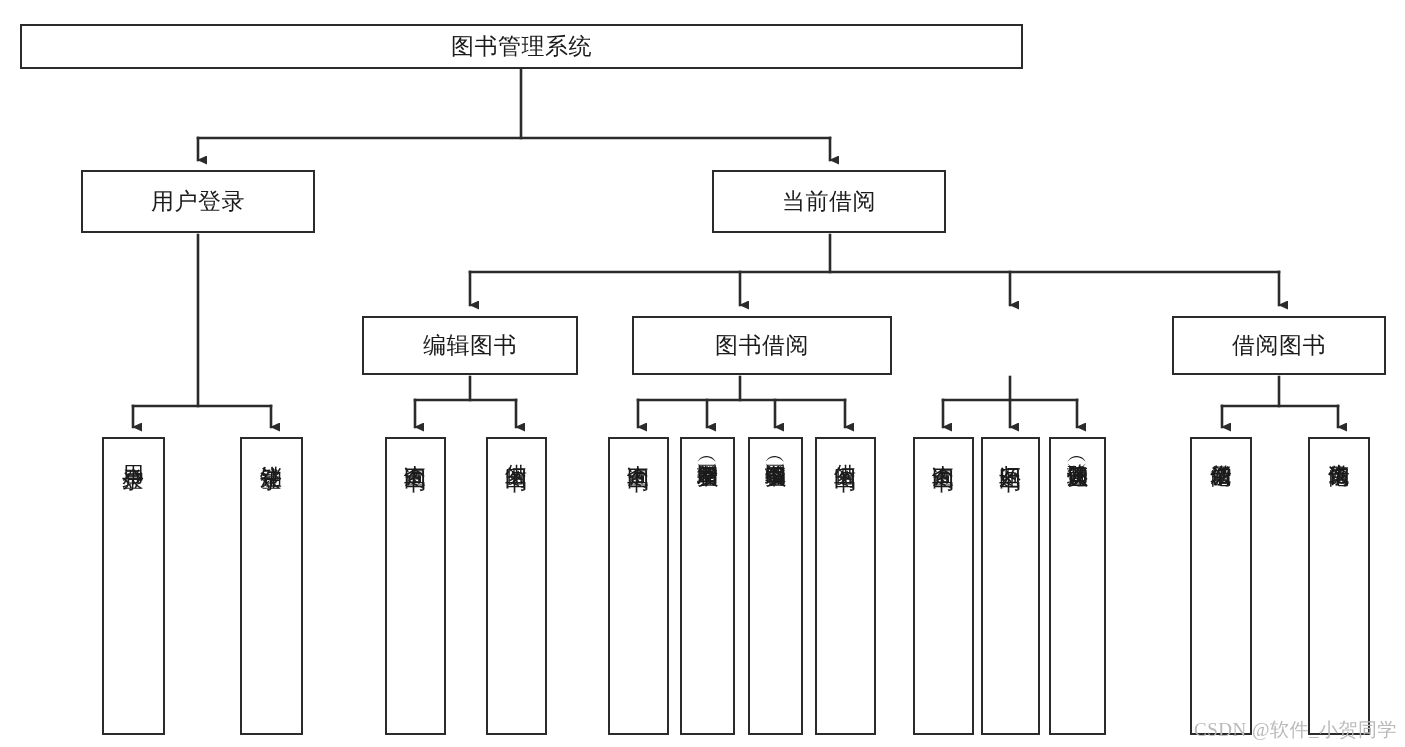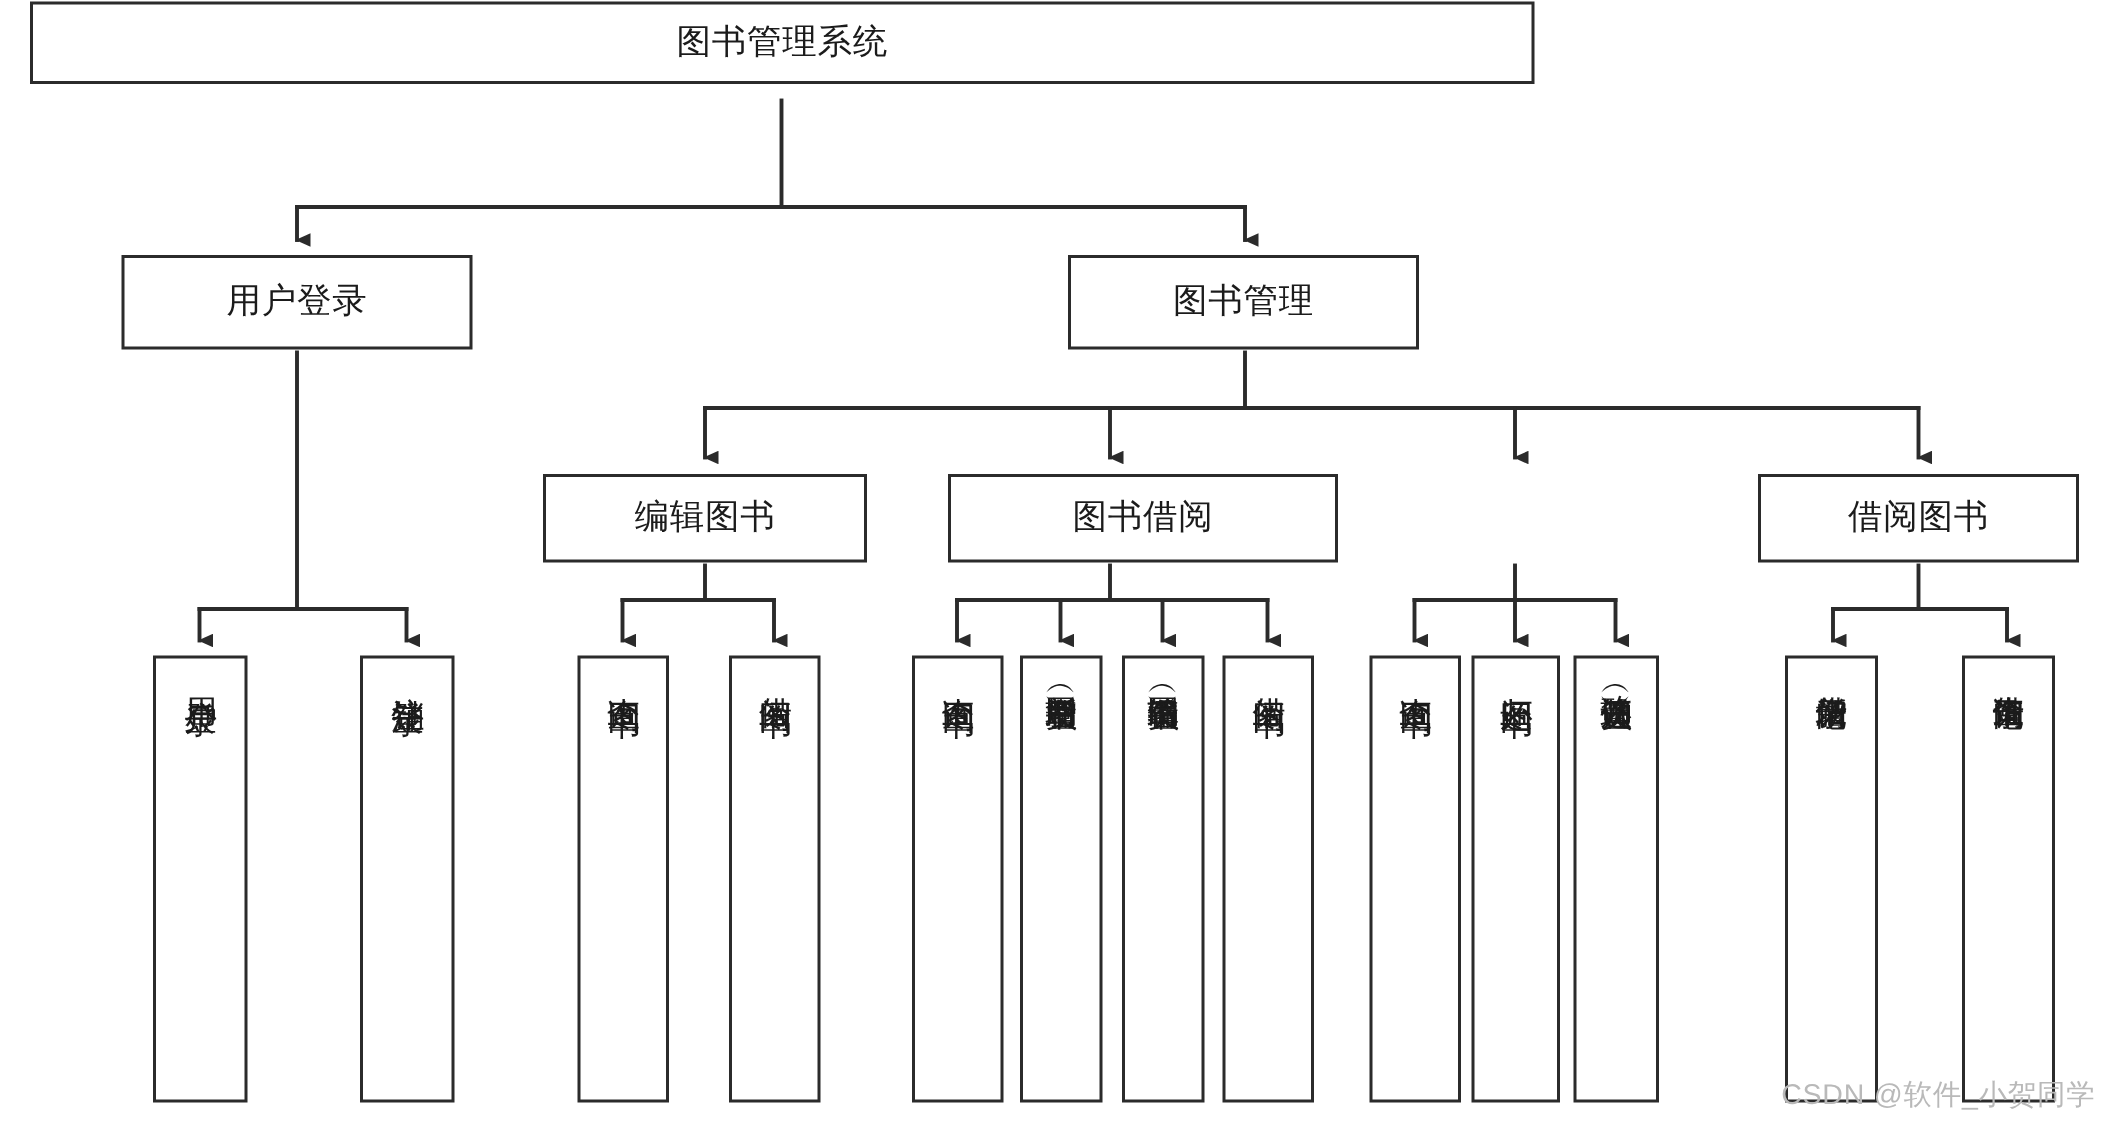--- a/index.html
+++ b/index.html
@@ -75,21 +75,21 @@
   }
   #watermark {
     position: absolute;
     right: 8px;
     bottom: 4px;
     font-size: 19px;
     color: #b9b9b9;
     letter-spacing: 0.5px;
     z-index: 6;
     white-space: nowrap;
-    font-family: Liberation Sans, sans-serif;
+    font-family: Liberation Serif, serif;
   }
 </style>
 </head>
 <body>
 
 <div id="diagram-root">
 
   <svg id="connector-layer" viewBox="0 0 1405 747" width="1405" height="747" xmlns="http://www.w3.org/2000/svg">
     <defs>
       <marker id="arrowhead" markerWidth="9" markerHeight="10" refX="4.5" refY="9" orient="auto" markerUnits="userSpaceOnUse">
@@ -133,29 +133,29 @@
       <path d="M 1010 400 L 1010 427" marker-end="url(#arrowhead)"></path>
       <path d="M 1077 400 L 1077 427" marker-end="url(#arrowhead)"></path>
 
       <path d="M 1279 377 L 1279 406"></path>
       <path d="M 1222 406 L 1338 406"></path>
       <path d="M 1222 406 L 1222 427" marker-end="url(#arrowhead)"></path>
       <path d="M 1338 406 L 1338 427" marker-end="url(#arrowhead)"></path>
     </g>
   </svg>
 
-  <div class="node horiz root" style="left:20px; top:1px; width:1003px; height:55px;">
+  <div class="node horiz root" style="left:20px; top:24px; width:1003px; height:45px;font-family:Liberation Serif, serif;">
     <span class="node-label">图书管理系统</span>
   </div>
 
   <div class="node horiz" style="left:81px; top:170px; width:234px; height:63px;">
     <span class="node-label">用户登录</span>
   </div>
   <div class="node horiz" style="left:712px; top:170px; width:234px; height:63px;">
-    <span class="node-label">图书管理</span>
+    <span class="node-label">当前借阅</span>
   </div>
 
   <div class="node horiz" style="left:362px; top:316px; width:216px; height:59px;">
     <span class="node-label">编辑图书</span>
   </div>
   <div class="node horiz" style="left:632px; top:316px; width:260px; height:59px;">
     <span class="node-label">图书借阅</span>
   </div>
   <div class="node horiz" style="left:1172px; top:316px; width:214px; height:59px;">
     <span class="node-label">借阅图书</span>

